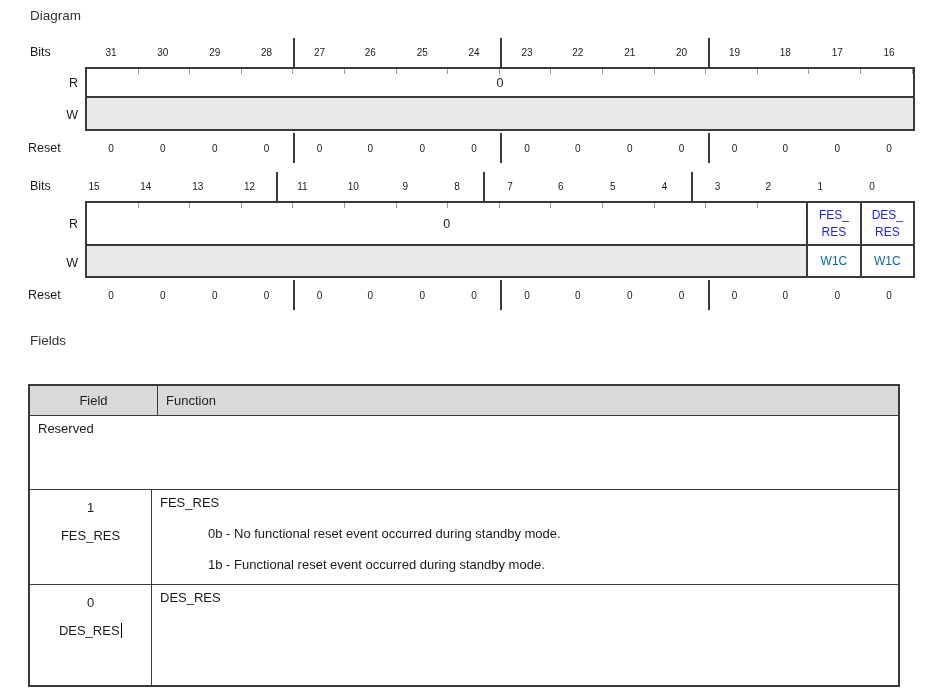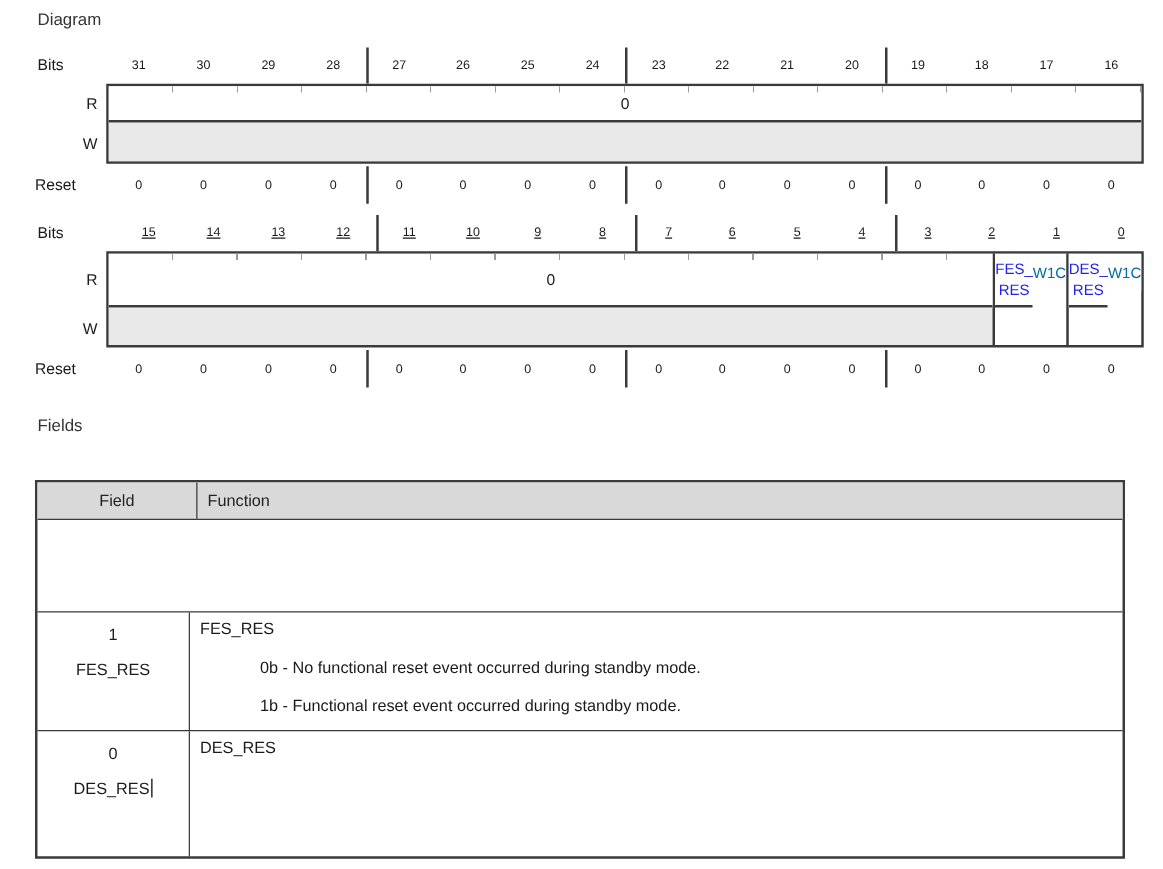--- a/index.html
+++ b/index.html
@@ -41,21 +41,21 @@
 
   .tick-strip {
     position:absolute; top:0; left:0; right:0; height:5px;
     background:repeating-linear-gradient(to right,
       transparent 0, transparent 50.6px, #9a9a9a 50.6px, #9a9a9a 51.6px);
   }
 
   .box2 { display:flex; }
   .col-main { flex:14 1 0; display:flex; flex-direction:column; }
   .col-bit  { flex:1 1 0; border-left:2px solid var(--border-dark,#3a3a3a);
-              display:flex; flex-direction:row; }
+              display:flex; flex-direction:column; }
   .r-row2 {
     position:relative; height:43px; background:#fff;
     border-bottom:2px solid var(--border-dark,#3a3a3a);
     display:flex; align-items:center; justify-content:center; font-size:12.5px;
   }
   .w-row2 { height:30px; background:var(--fill-gray,#e9e9e9); }
   .col-bit .r-row2 {
     flex-direction:column; color:var(--field-blue,#2222ee);
     font-size:12px; line-height:17px;
   }
@@ -139,21 +139,21 @@
     <div>0</div>
     <div>0</div>
     <div>0</div>
     <div>0</div>
     <div>0</div>
     <div>0</div>
     <div>0</div>
   </div>
 
 <div class="abs dlabel" style="left:30px; top:172px; height:29px; line-height:29px;">Bits</div>
-<div class="abs bits-grid" style="left:93px; top:172px;text-decoration:underline;">
+<div class="abs bits-grid" style="left:68px; top:172px;">
     <div>15</div>
     <div>14</div>
     <div>13</div>
     <div>12</div>
     <div>11</div>
     <div>10</div>
     <div>9</div>
     <div>8</div>
     <div>7</div>
     <div>6</div>
@@ -215,20 +215,23 @@
 <div class="abs heading" style="left:30px; top:333px;">Fields</div>
 
 <div class="abs ftable" style="left:28px; top:384px;">
 
   <div class="fhead">
     <div class="fcol1">Field</div>
     <div class="fcol2">Function</div>
   </div>
 
   <div class="frow h1">
+    <div class="fc2">
+      <div>Reserved</div>
+    </div>
   </div>
 
   <div class="frow h2">
     <div class="fc1">
       <div>1</div>
       <div class="fname">FES_RES</div>
     </div>
     <div class="fc2">
       <div>FES_RES</div>
       <div>

